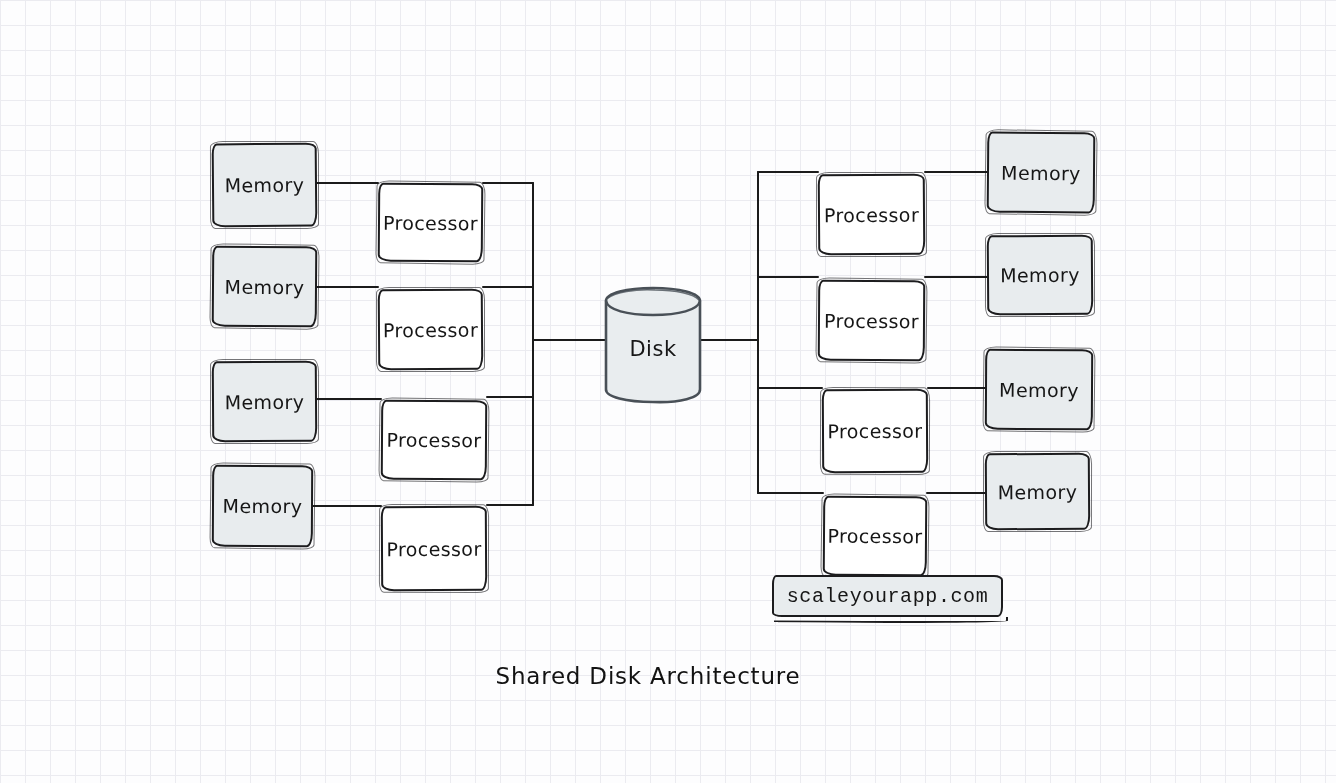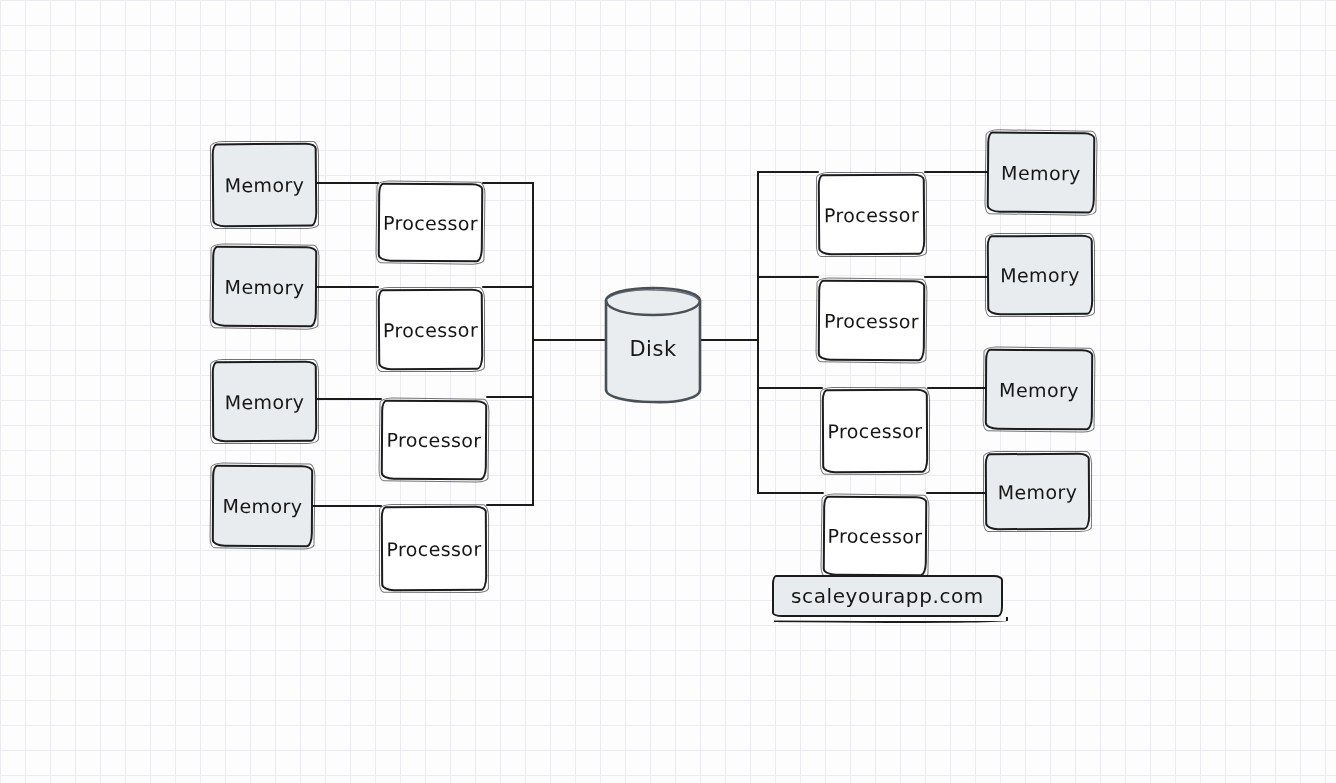--- a/index.html
+++ b/index.html
@@ -30,20 +30,21 @@
     transform:rotate(.45deg);
   }
   .node.mem{background:#e8ecee;}
   .node.proc{background:#ffffff;margin-top:43px;}
   .watermark{
     position:absolute;left:772px;top:575px;width:231px;height:42px;
     background:#e8ecee;border:2.5px solid #1c1c1e;box-sizing:border-box;
     display:flex;align-items:center;justify-content:center;
     font-size:20px;letter-spacing:.6px;
     border-radius:4px 9px 5px 10px/9px 5px 10px 4px;
+    font-family:Liberation Mono, monospace;
   }
   .watermark::after{
     content:"";position:absolute;left:0;right:-7px;bottom:-8px;height:5px;
     border-bottom:2px solid #1c1c1e;border-right:2px solid #1c1c1e;
     border-bottom-right-radius:60%40%;transform:rotate(.25deg);pointer-events:none;
   }
   .title{
     position:absolute;left:448px;top:663px;width:400px;text-align:center;
     font-size:23px;letter-spacing:.8px;color:#121212;
   }
@@ -139,14 +140,15 @@
     <span>Memory</span>
   </div>
   <div class="node mem" style="left:985px;top:453px;width:105px;height:77px;--rot:-0.35deg">
     <span>Memory</span>
   </div>
 
   <div class="watermark">
     <span>scaleyourapp.com</span>
   </div>
 
+  <div class="title">Shared Disk Architecture</div>
 
 </div>
 
 </body></html>

